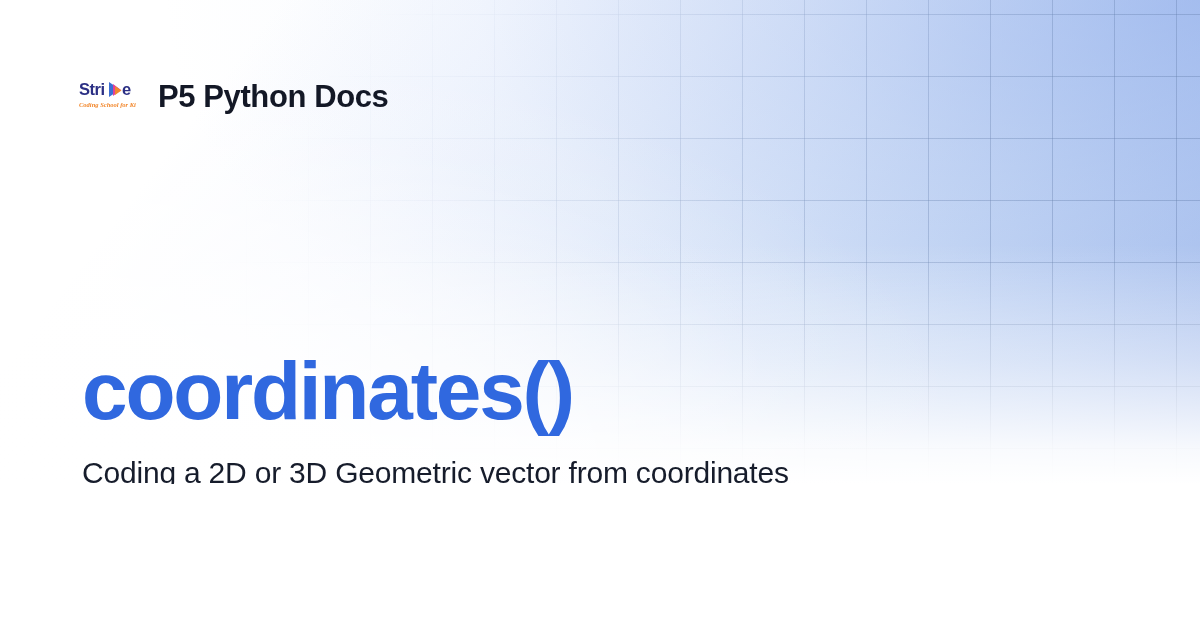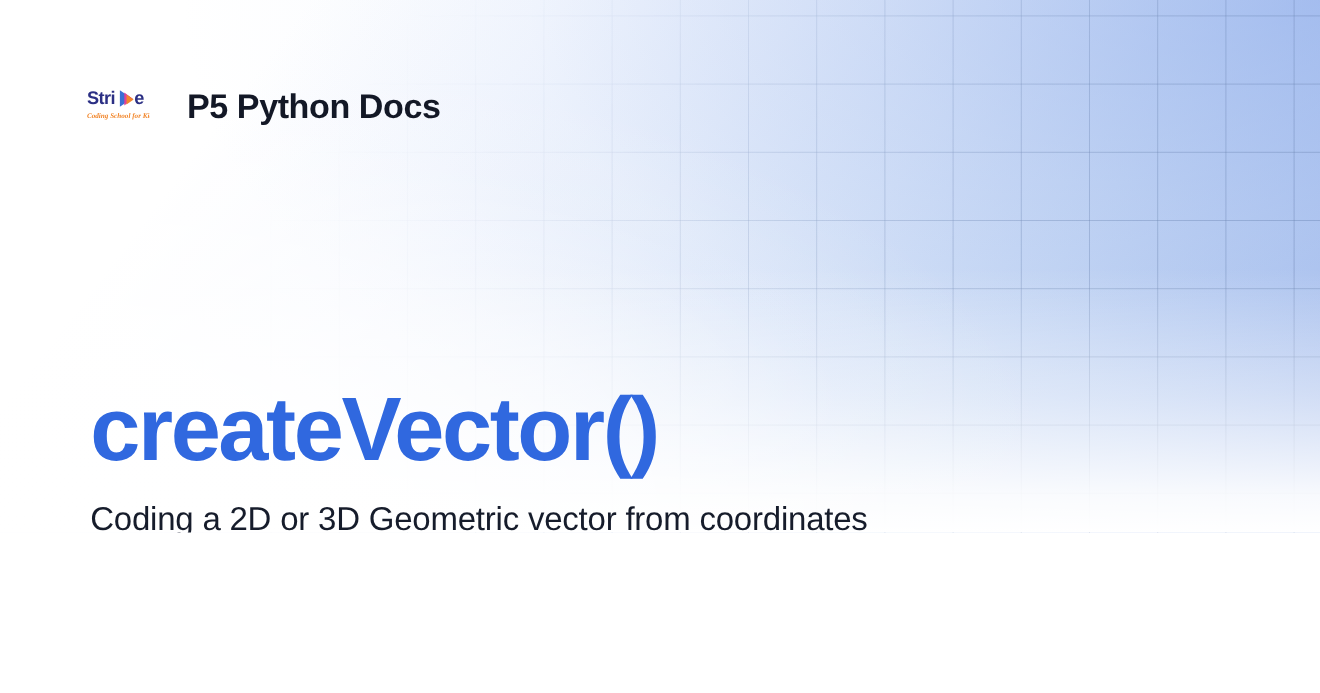--- a/index.html
+++ b/index.html
@@ -115,21 +115,20 @@
     height: 40px;
     flex: 0 0 auto;
   }
   .site-title {
     font-size: 31px;
     font-weight: 700;
     letter-spacing: -0.4px;
     color: #131826;
     white-space: nowrap;
     line-height: 1;
-    margin-left: 12px;
   }
 
   
   .main {
     position: absolute;
     left: 82px;
     top: 348px;
     width: 880px;
   }
   .page-title {
@@ -179,17 +178,17 @@
 
       <g fill="#f2872c" font-family="'Liberation Serif', serif" font-style="italic" font-weight="700" font-size="13">
         <text x="2" y="62">Coding School for Kids</text>
       </g>
     </svg>
 
     <div class="site-title">P5 Python Docs</div>
   </div>
 
   <div class="main">
-    <h1 class="page-title">createVector()</h1>
+    <h1 class="page-title">coordinates()</h1>
     <p class="page-subtitle">Coding a 2D or 3D Geometric vector from coordinates</p>
   </div>
 
 </div>
 
 </body></html>

